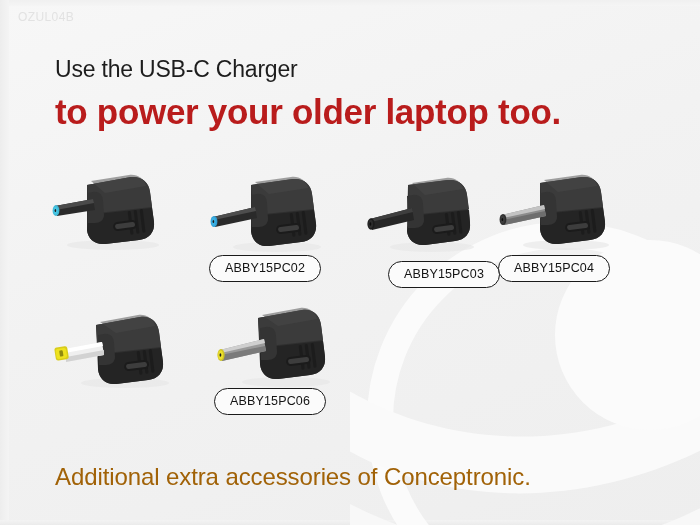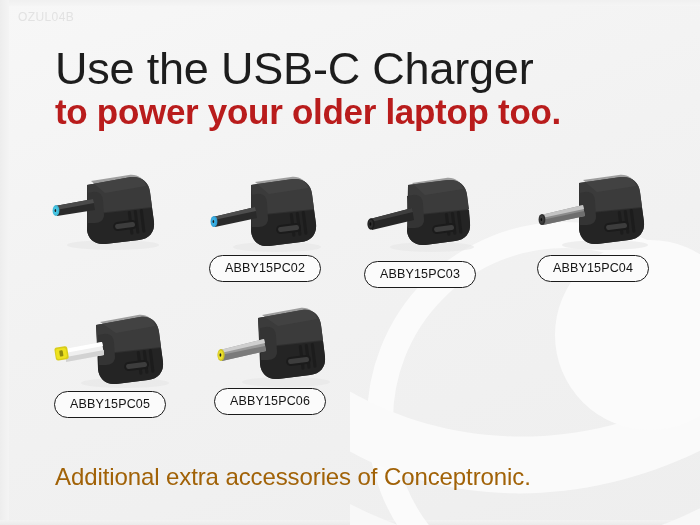--- a/index.html
+++ b/index.html
@@ -68,21 +68,21 @@
   }
 
   
   .headline {
     position: absolute;
     left: 55px;
     top: 48px;
     width: 620px;
   }
   .headline-line1 {
-    font-size: 45px;
+    font-size: 23px;
     line-height: 42px;
     font-weight: 400;
     color: #1d1d1d;
     letter-spacing: -0.2px;
     white-space: nowrap;
   }
   .headline-line2 {
     font-size: 35px;
     line-height: 44px;
     font-weight: 700;
@@ -218,21 +218,21 @@
           <path d="M28 48 L70 38 L71 42 L29 51 Z" fill="#4d4d4d"></path>
           <ellipse cx="29" cy="52.5" rx="3.4" ry="5.6" fill="#2f9fd6"></ellipse>
           <ellipse cx="28.6" cy="52.5" rx="2.2" ry="4.2" fill="#3cb0e2"></ellipse>
           <ellipse cx="28.4" cy="52.5" rx="0.8" ry="1.6" fill="#1b1b1b"></ellipse>
           <path d="M70 13 L106 8 C114 7 121 11 123 19 L84 25 Z" fill="#4a4a4a" opacity="0.5"></path>
         </svg>
       </div>
       <div class="label-pill">ABBY15PC02</div>
     </div>
 
-    <div class="product" style="left:340px; top:10px;">
+    <div class="product" style="left:340px; top:10px;text-align:right;">
       <div class="product-art">
         <svg width="160" height="86" viewBox="0 0 160 86">
           <ellipse cx="92" cy="72" rx="42" ry="5" fill="#e6e6e6" opacity="0.65"></ellipse>
           <path d="M68 10 L108 5 C118 4 126 10 127 20 L130 48 C131 58 125 65 115 66 L85 70 C75 71 68 65 67 56 Z" fill="#2f2f2f"></path>
           <path d="M68 10 L108 5 C118 4 126 10 127 20 L129 34 L70 40 Z" fill="#3b3b3b"></path>
           <path d="M70 41 L129 35 L130 48 C131 58 125 65 115 66 L85 70 C75 71 68 65 67 56 Z" fill="#242424"></path>
           <g opacity="0.55" fill="#161616">
             <rect x="106" y="38" width="3.2" height="23" rx="1.6" transform="rotate(-7 107 49)"></rect>
             <rect x="112" y="37" width="3.2" height="23" rx="1.6" transform="rotate(-7 113 48)"></rect>
             <rect x="118" y="36" width="3.2" height="23" rx="1.6" transform="rotate(-7 119 47)"></rect>
@@ -244,21 +244,21 @@
           <path d="M30 44 L72 33 L73 37 L31 47 Z" fill="#3e3e3e"></path>
           <ellipse cx="31" cy="49" rx="3.6" ry="5.8" fill="#1c1c1c"></ellipse>
           <ellipse cx="30.6" cy="49" rx="2.3" ry="4.3" fill="#2e2e2e"></ellipse>
           <ellipse cx="30.4" cy="49" rx="0.9" ry="1.7" fill="#0c0c0c"></ellipse>
           <path d="M72 8 L106 3 C114 2 121 6 123 14 L85 20 Z" fill="#4a4a4a" opacity="0.5"></path>
         </svg>
       </div>
       <div class="label-pill">ABBY15PC03</div>
     </div>
 
-    <div class="product" style="left:513px; top:4px;">
+    <div class="product" style="left:474px; top:4px;">
       <div class="product-art">
         <svg width="160" height="86" viewBox="0 0 160 86">
           <ellipse cx="92" cy="76" rx="43" ry="5" fill="#e6e6e6" opacity="0.65"></ellipse>
           <path d="M66 14 L108 8 C118 7 126 13 127 23 L131 53 C132 63 126 70 116 71 L84 75 C74 76 67 70 66 60 Z" fill="#2f2f2f"></path>
           <path d="M66 14 L108 8 C118 7 126 13 127 23 L129 38 L68 44 Z" fill="#3b3b3b"></path>
           <path d="M68 45 L129 39 L131 53 C132 63 126 70 116 71 L84 75 C74 76 67 70 66 60 Z" fill="#242424"></path>
           <g opacity="0.55" fill="#161616">
             <rect x="106" y="42" width="3.2" height="24" rx="1.6" transform="rotate(-7 107 54)"></rect>
             <rect x="112" y="41" width="3.2" height="24" rx="1.6" transform="rotate(-7 113 53)"></rect>
             <rect x="118" y="40" width="3.2" height="24" rx="1.6" transform="rotate(-7 119 52)"></rect>
@@ -299,21 +299,20 @@
           <path d="M68 30 L74 29 C80 28 84 32 84 38 L85 52 C85 57 81 60 76 60 L69 60 Z" fill="#343434"></path>
           <path d="M34 44 L72 37 L74 50 L36 57 Z" fill="#efefef"></path>
           <path d="M34 44 L72 37 L73 41 L35 48 Z" fill="#ffffff"></path>
           <path d="M36 52 L74 45 L74 50 L36 57 Z" fill="#d2d2d2"></path>
           <rect x="25" y="42" width="13" height="13" rx="2.5" fill="#d8cc1b" transform="rotate(-9 31 48)"></rect>
           <rect x="26" y="43.5" width="10.5" height="10" rx="2" fill="#eee21f" transform="rotate(-9 31 48)"></rect>
           <rect x="29.5" y="45.5" width="3.5" height="6" rx="1" fill="#8f8a10" transform="rotate(-9 31 48)"></rect>
           <path d="M70 17 L108 10 C116 9 123 13 125 21 L86 28 Z" fill="#4a4a4a" opacity="0.5"></path>
         </svg>
       </div>
-      <div class="label-pill">ABBY15PC05</div>
     </div>
 
     <div class="product" style="left:190px; top:-3px;">
       <div class="product-art">
         <svg width="160" height="86" viewBox="0 0 160 86">
           <ellipse cx="96" cy="80" rx="44" ry="5" fill="#e6e6e6" opacity="0.65"></ellipse>
           <path d="M68 16 L112 8 C122 6 130 13 131 23 L135 55 C136 65 130 72 120 73 L88 77 C78 78 71 72 70 62 Z" fill="#2f2f2f"></path>
           <path d="M68 16 L112 8 C122 6 130 13 131 23 L133 38 L70 45 Z" fill="#3b3b3b"></path>
           <path d="M70 46 L133 39 L135 55 C136 65 130 72 120 73 L88 77 C78 78 71 72 70 62 Z" fill="#242424"></path>
           <g opacity="0.55" fill="#161616">

